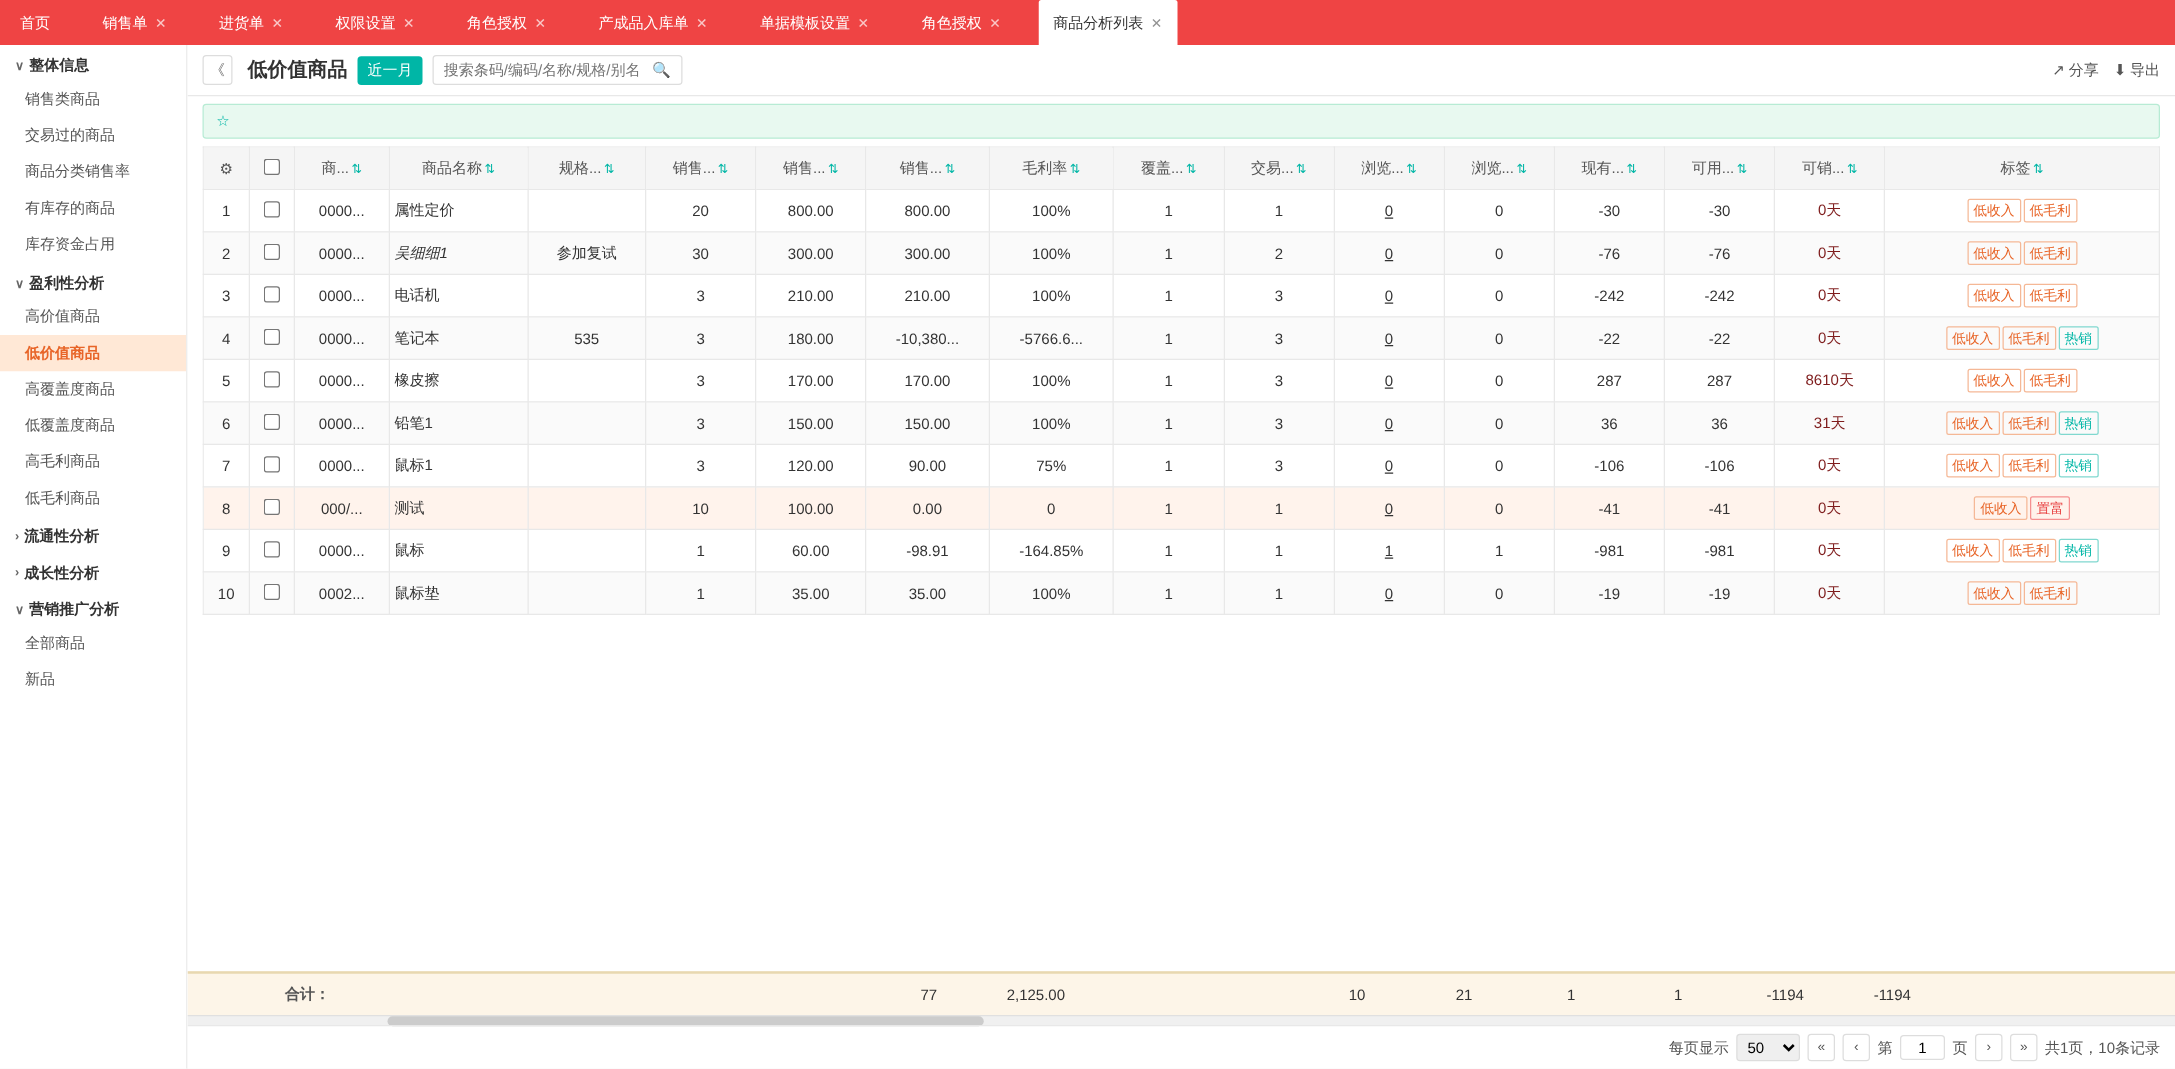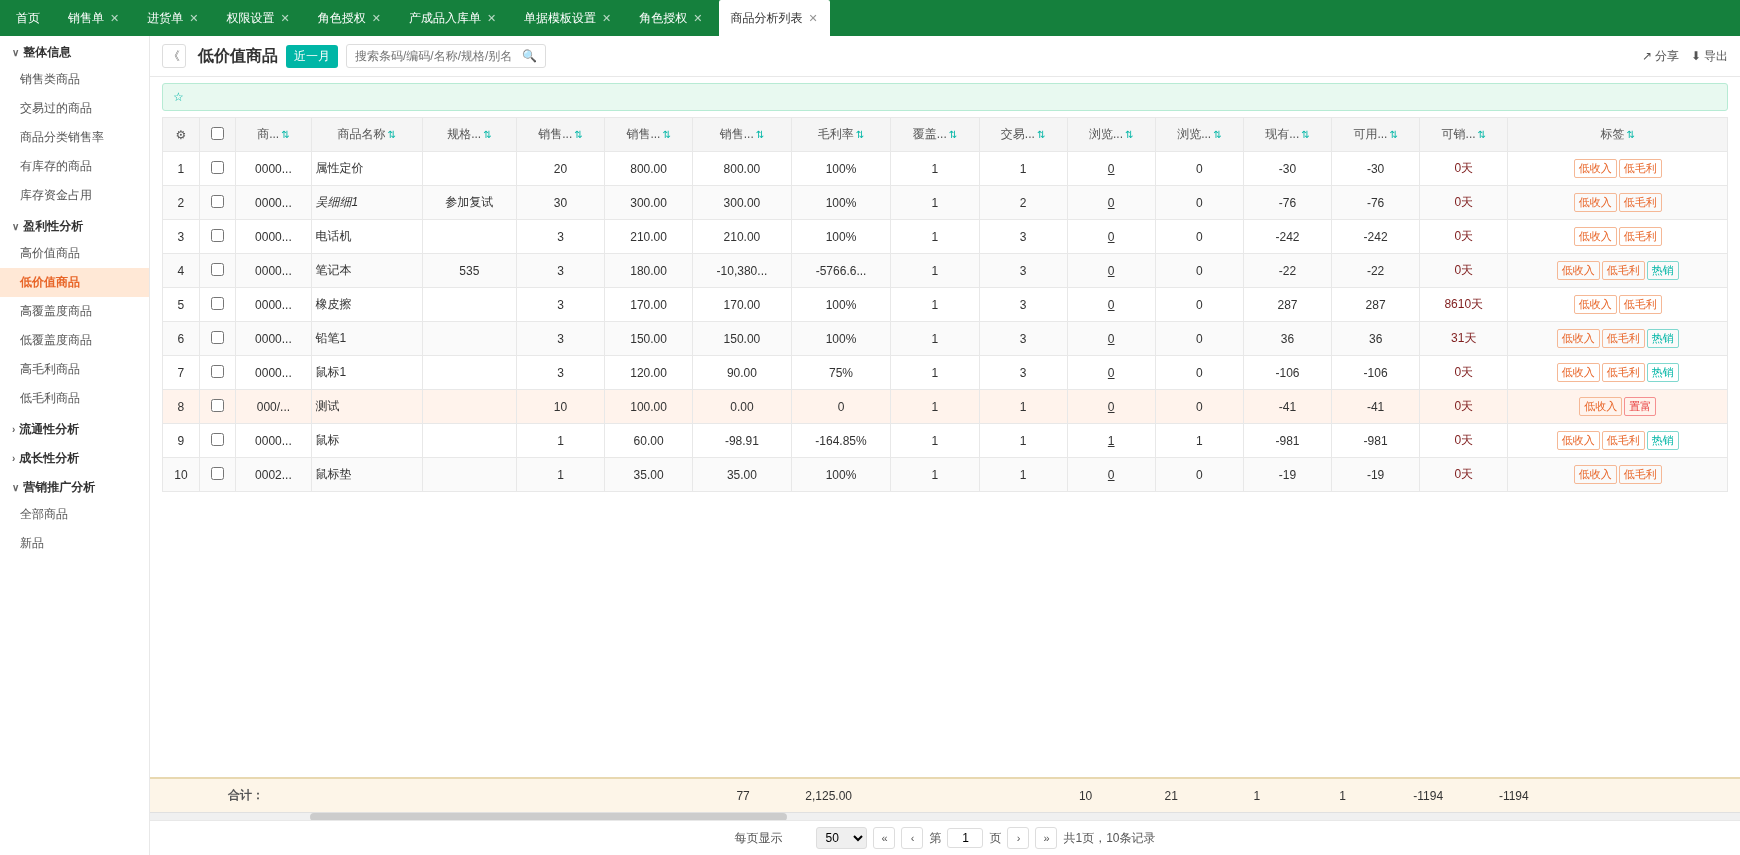--- a/index.html
+++ b/index.html
@@ -1,25 +1,25 @@
 <!DOCTYPE html>
 <html><head>
   <meta charset="utf-8">
   <style>
     * { box-sizing: border-box; margin: 0; padding: 0; font-family: 'Microsoft YaHei', Arial, sans-serif; font-size: 12px; }
     body { background: #f5f5f5; overflow: hidden; }
 
     
     .top-nav {
-      background: #15803d;
+      background: #ef4444;
       display: flex;
       align-items: center;
       height: 36px;
       padding: 0 4px;
-      gap: 4px;
+      gap: 18px;
     }
     .nav-item {
       color: #fff;
       padding: 0 12px;
       height: 36px;
       display: flex;
       align-items: center;
       cursor: pointer;
       white-space: nowrap;
       font-size: 13px;
@@ -246,33 +246,32 @@
       background: #ccc;
       width: 30%;
       margin-left: 160px;
       border-radius: 4px;
     }
 
     
     .pagination {
       display: flex;
       align-items: center;
-      justify-content: center;
+      justify-content: flex-end;
       padding: 6px 12px;
       gap: 6px;
       border-top: 1px solid #e8e8e8;
       flex-shrink: 0;
     }
     .pagination-text { color: #555; }
     .page-size-select {
       border: 1px solid #ddd;
       border-radius: 3px;
       padding: 2px 4px;
       font-size: 12px;
-      margin-left: 28px;
     }
     .page-btn {
       width: 22px;
       height: 22px;
       border: 1px solid #ddd;
       border-radius: 3px;
       display: flex;
       align-items: center;
       justify-content: center;
       cursor: pointer;

